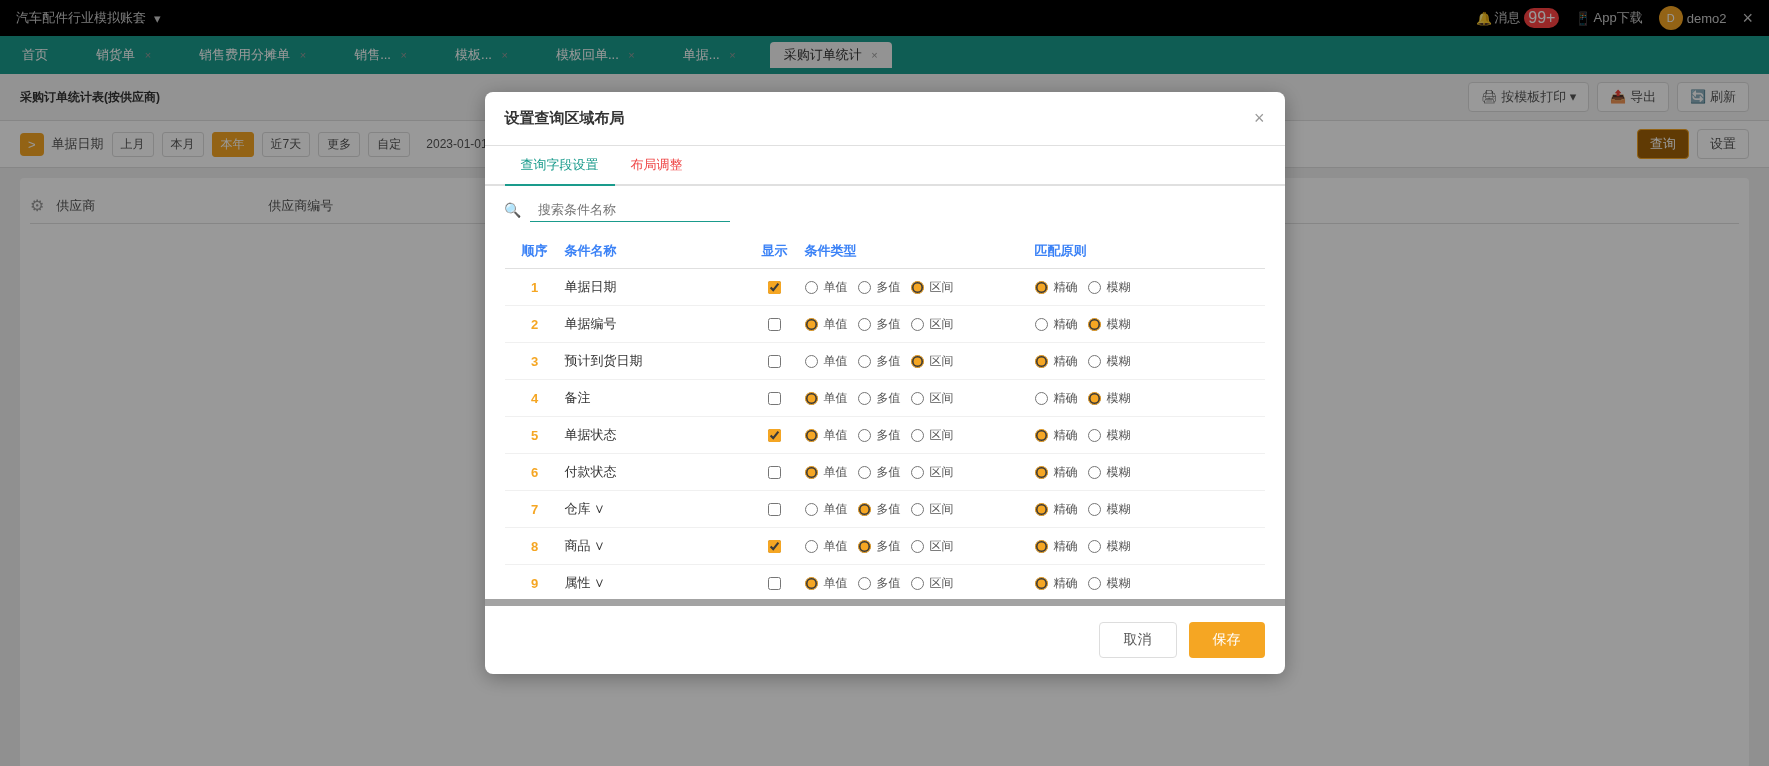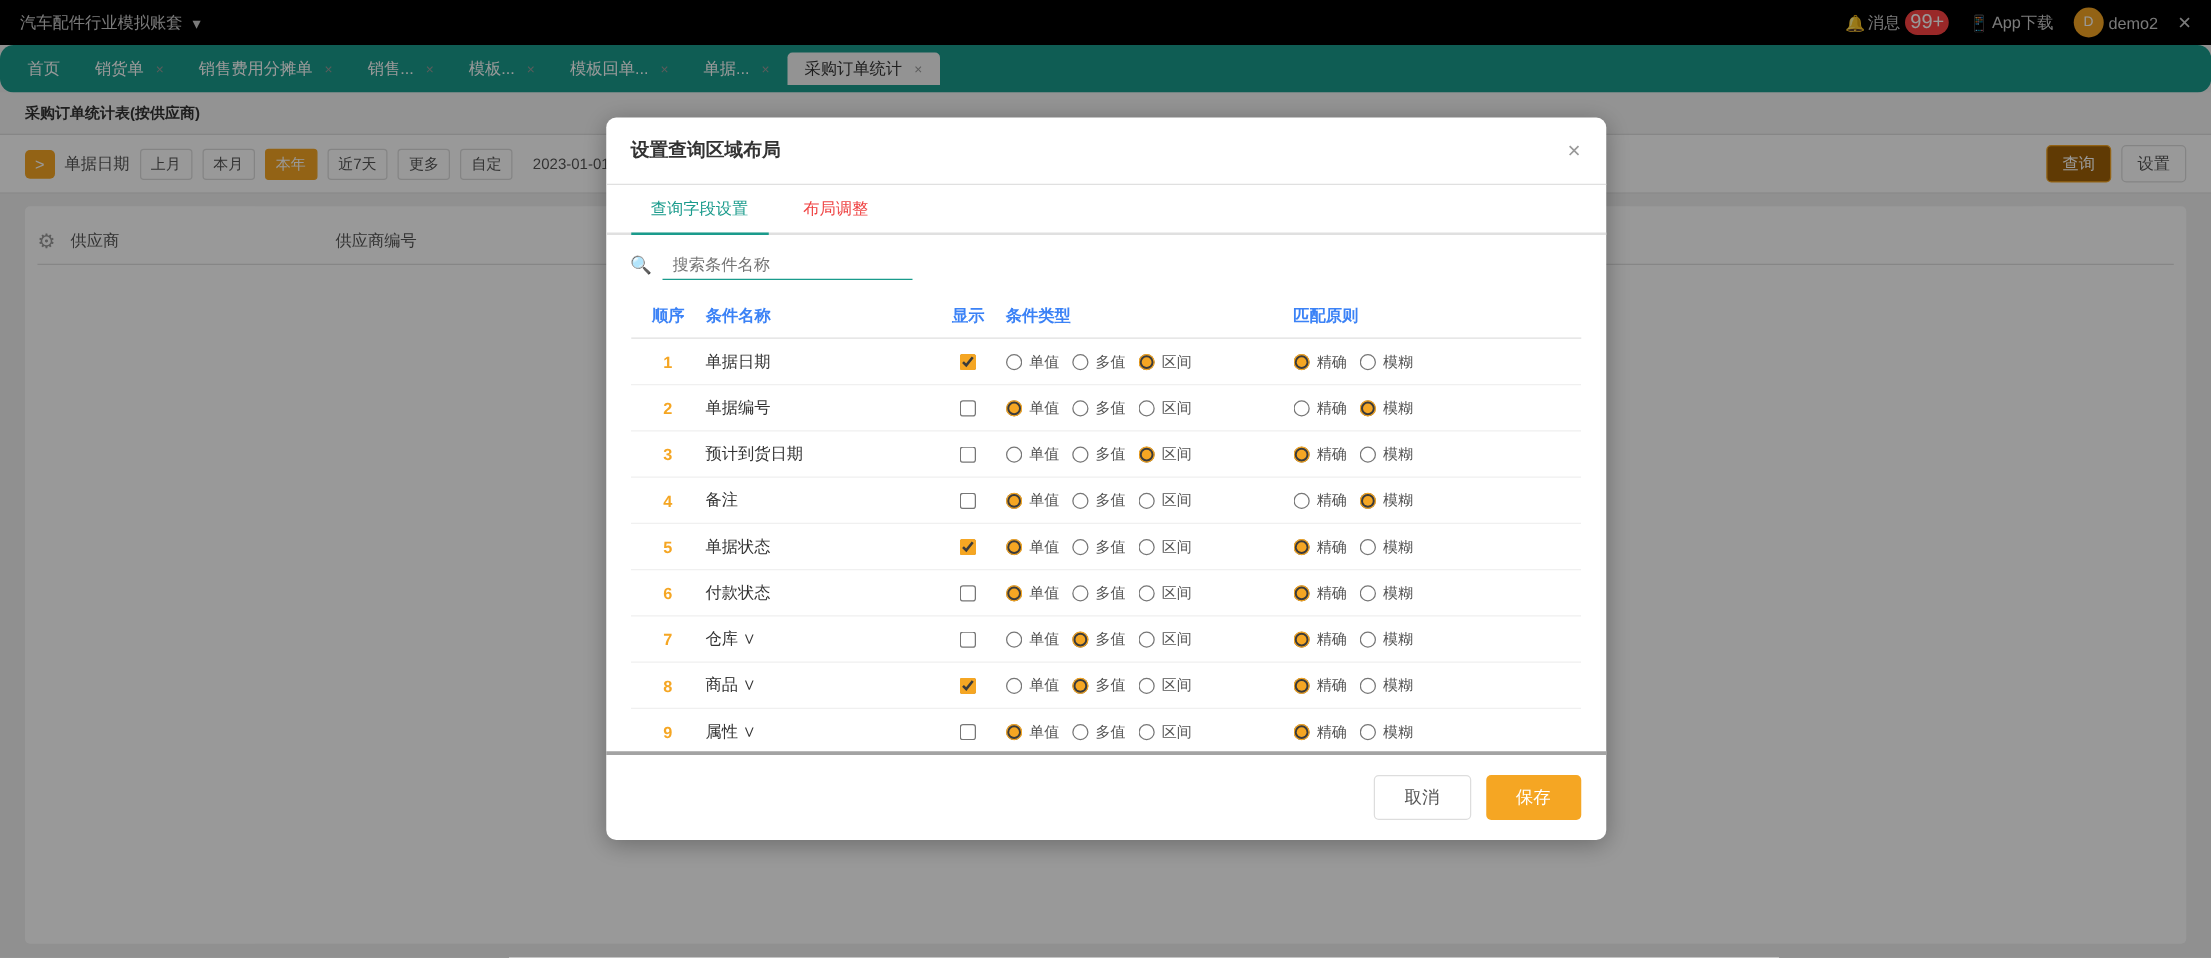--- a/index.html
+++ b/index.html
@@ -44,22 +44,21 @@
       border: none;
     }
 
     
     .tab-nav {
       background: #1a9b8c;
       height: 38px;
       display: flex;
       align-items: center;
       padding: 0 8px;
-      gap: 0;
-      border-radius: 11px;
+      gap: 20px;
     }
     .tab-item {
       padding: 4px 14px;
       border-radius: 4px 4px 0 0;
       font-size: 13px;
       cursor: pointer;
       color: white;
     }
     .tab-item.active {
       background: #f5f5f5;
@@ -183,21 +182,21 @@
       background: none;
       border: none;
       font-size: 18px;
       color: #999;
       cursor: pointer;
     }
     .modal-tabs {
       display: flex;
       padding: 0 20px;
       border-bottom: 2px solid #e0e0e0;
-      gap: 12px;
+      gap: 0;
     }
     .modal-tab {
       padding: 10px 16px;
       font-size: 13px;
       cursor: pointer;
       color: #ef4444;
       border-bottom: 2px solid transparent;
       margin-bottom: -2px;
     }
     .modal-tab.active {
@@ -255,21 +254,21 @@
     .radio-group { display: flex; gap: 6px; font-size: 12px; color: #555; }
     .radio-group input[type=radio] { accent-color: #f5a623; }
     .checkbox-custom { accent-color: #f5a623; }
 
     
     .modal-footer {
       padding: 16px 20px;
       display: flex;
       justify-content: flex-end;
       gap: 12px;
-      border-top: 3px solid #a3a3a3;
+      border-top: 7px solid #a3a3a3;
     }
     .btn-cancel {
       padding: 8px 24px;
       border: 1px solid #ddd;
       background: white;
       border-radius: 4px;
       font-size: 14px;
       cursor: pointer;
       color: #555;
     }
@@ -322,20 +321,35 @@
   <div class="tab-item">销售费用分摊单 <span class="tab-close">×</span></div>
   <div class="tab-item">销售... <span class="tab-close">×</span></div>
   <div class="tab-item">模板... <span class="tab-close">×</span></div>
   <div class="tab-item">模板回单... <span class="tab-close">×</span></div>
   <div class="tab-item">单据... <span class="tab-close">×</span></div>
   <div class="tab-item active">采购订单统计 <span class="tab-close">×</span></div>
 </div>
 
 <div class="page-header">
   <span class="page-title">采购订单统计表(按供应商)</span>
+  <div class="page-actions">
+    <button class="btn-action">
+      <span>🖨</span>
+      <span>按模板打印</span>
+      <span>▾</span>
+    </button>
+    <button class="btn-action">
+      <span>📤</span>
+      <span>导出</span>
+    </button>
+    <button class="btn-action">
+      <span>🔄</span>
+      <span>刷新</span>
+    </button>
+  </div>
 </div>
 
 <div class="filters-bar">
   <button class="filter-toggle">
     <span>&gt;</span>
   </button>
   <span class="date-label">单据日期</span>
   <button class="date-btn">上月</button>
   <button class="date-btn">本月</button>
   <button class="date-btn active">本年</button>

